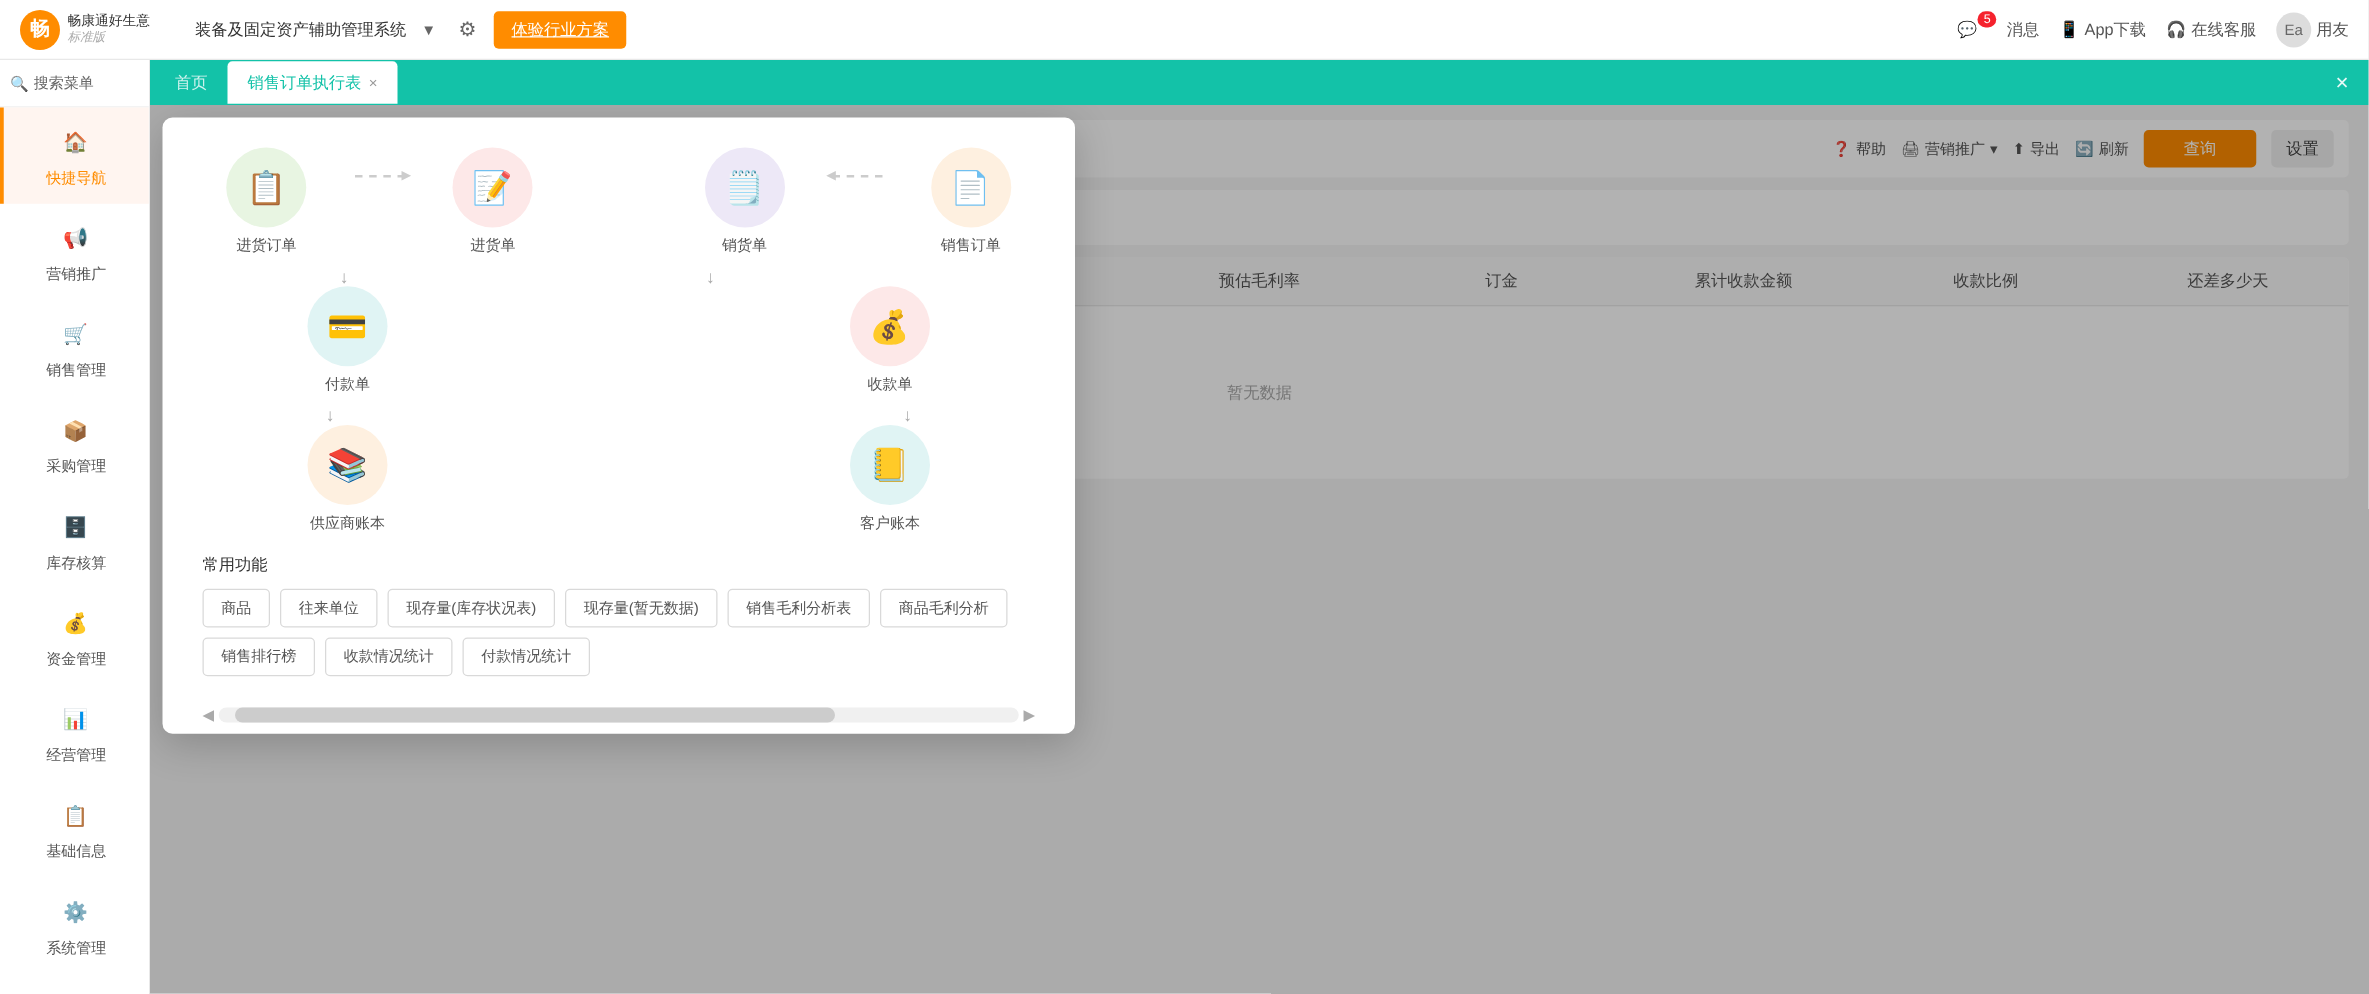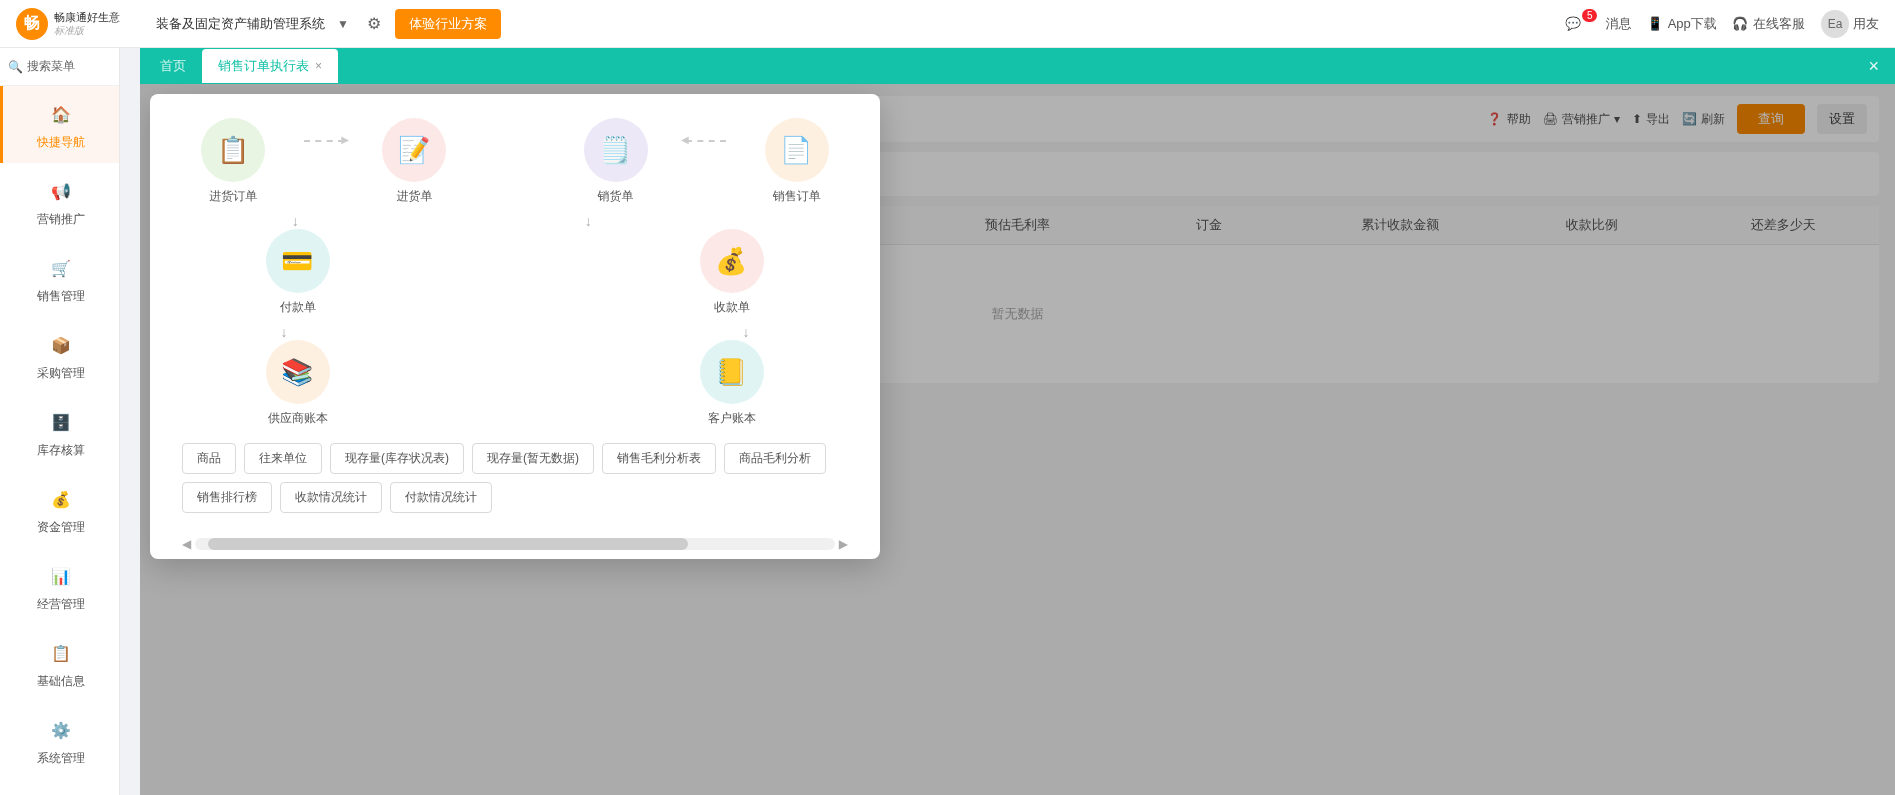--- a/index.html
+++ b/index.html
@@ -64,20 +64,21 @@
       padding: 2px 6px;
     }
     .trial-btn {
       background: #ff8c00;
       color: white;
       border: none;
       border-radius: 4px;
       padding: 6px 14px;
       cursor: pointer;
       font-size: 13px;
+      text-decoration: underline;
     }
     .header-right {
       display: flex;
       align-items: center;
       gap: 16px;
     }
     .header-action {
       display: flex;
       align-items: center;
       gap: 4px;
@@ -158,21 +159,20 @@
       font-size: 16px;
     }
 
     
     .content-area {
       flex: 1;
       display: flex;
       flex-direction: column;
       overflow: hidden;
       position: relative;
-      margin-left: 20px;
     }
 
     
     .tab-bar {
       background: #13c2a8;
       display: flex;
       align-items: center;
       min-height: 36px;
       padding: 0 4px;
     }
@@ -232,21 +232,21 @@
       font-size: 12px;
       cursor: pointer;
       background: none;
       border: none;
     }
     .query-btn {
       background: #ff8c00;
       color: white;
       border: none;
       border-radius: 4px;
-      padding: 6px 21px;
+      padding: 6px 32px;
       cursor: pointer;
       font-size: 13px;
     }
     .settings-btn {
       background: #f0f0f0;
       color: #404040;
       border: none;
       border-radius: 4px;
       padding: 6px 12px;
       cursor: pointer;
@@ -664,20 +664,21 @@
                   <span style="font-size:26px; color:#30b0a0;">📒</span>
                 </div>
                 <div class="flow-label">客户账本</div>
               </div>
 
               <div style="width:64px;"></div>
 
             </div>
 
             <div class="common-functions">
+              <div class="cf-title">常用功能</div>
               <div class="cf-row">
                 <button class="cf-btn">商品</button>
                 <button class="cf-btn">往来单位</button>
                 <button class="cf-btn">现存量(库存状况表)</button>
                 <button class="cf-btn">现存量(暂无数据)</button>
                 <button class="cf-btn">销售毛利分析表</button>
                 <button class="cf-btn">商品毛利分析</button>
               </div>
               <div class="cf-row">
                 <button class="cf-btn">销售排行榜</button>

